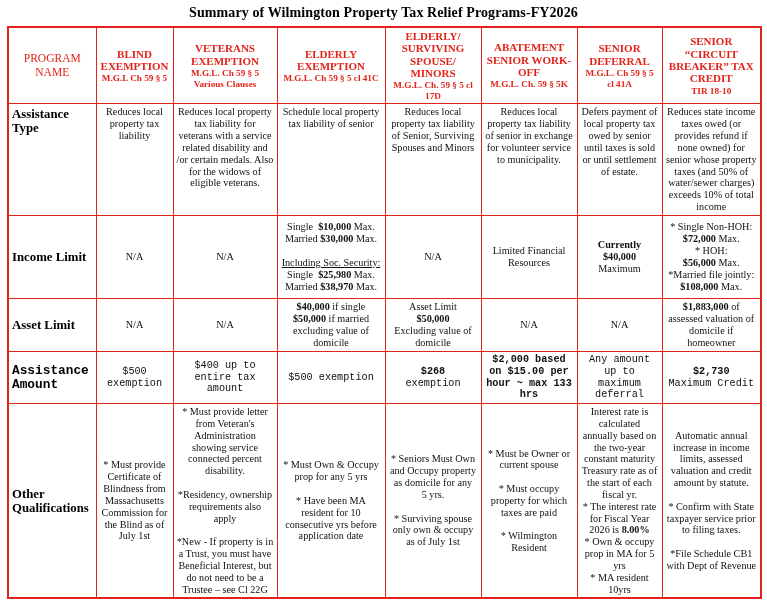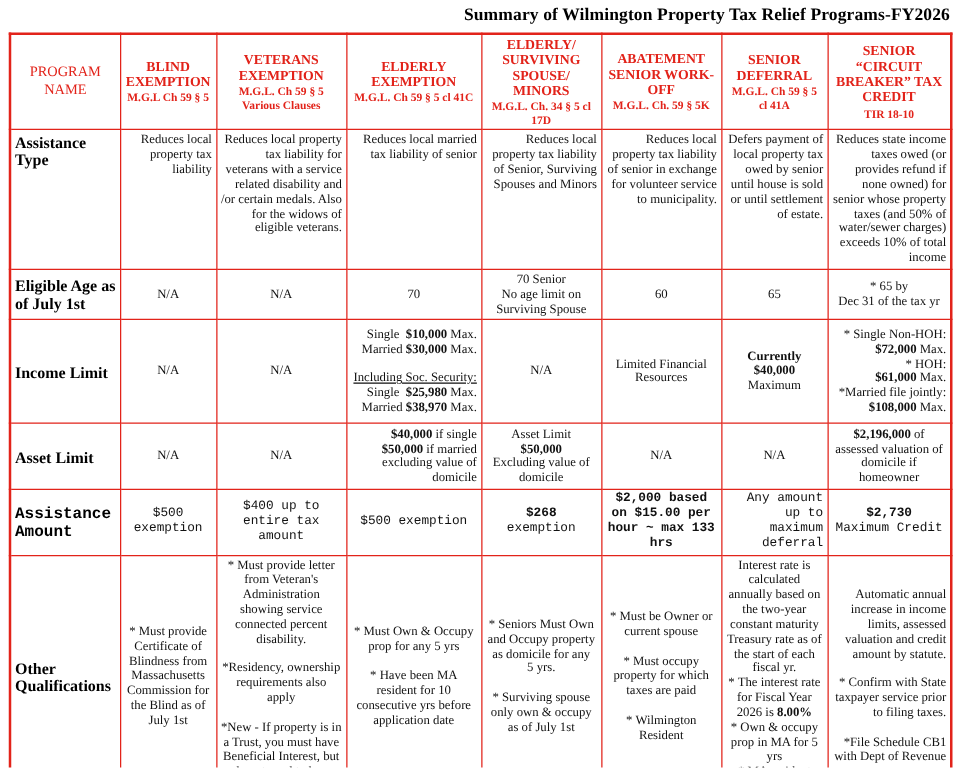--- a/index.html
+++ b/index.html
@@ -1,26 +1,26 @@
 <!DOCTYPE html>
 <html><head>
 <meta charset="utf-8">
 <style>
   html,body{margin:0;padding:0;background:#ffffff;}
   body{width:767px;height:614px;font-family:"Liberation Serif","DejaVu Serif",serif;color:#111;overflow:hidden;}
   .page{padding:3px 7px 0 7px;}
-  .doc-title{font-size:14px;font-weight:bold;text-align:right;color:#000;margin:2px 0 5px 0;letter-spacing:.1px;}
+  .doc-title{font-size:14px;font-weight:bold;text-align:center;color:#000;margin:2px 0 5px 0;letter-spacing:.1px;}
   table.relief{border-collapse:collapse;table-layout:fixed;width:753px;border:2px solid #e2231a;}
   td,th{border:1.5px solid #e2231a;padding:2px 3px;font-size:10.2px;line-height:1.16;overflow:hidden;word-wrap:break-word;}
   th{color:#e2231a;vertical-align:middle;text-align:center;height:54px;padding:2px 4px;}
   .col-name{display:block;font-weight:bold;font-size:11px;line-height:1.12;}
   .col-cite{display:block;font-weight:bold;font-size:9.2px;line-height:1.15;margin-top:1px;}
   .corner{font-size:11.5px;font-weight:normal;}
   .row-label{font-weight:bold;font-size:12.8px;line-height:1.1;text-align:left;vertical-align:top;color:#000;padding-top:3px;}
-  .al{text-align:right;} .ac{text-align:center;}
+  .al{text-align:center;} .ac{text-align:center;}
   tr.row-assist td{vertical-align:top;height:99px;margin-left:48px;}
   tr.row-age td{vertical-align:middle;height:29px;}
   tr.row-income td{vertical-align:middle;height:77px;}
   tr.row-asset td{vertical-align:middle;height:47px;}
   tr.row-amount td{vertical-align:middle;height:41px;font-family:Liberation Mono, monospace;}
   tr.row-other td{vertical-align:middle;height:159px;}
   u{}
 </style>
 </head>
 <body>
@@ -50,76 +50,66 @@
         <th>
           <span class="col-name">VETERANS EXEMPTION</span>
           <span class="col-cite">M.G.L. Ch 59 § 5 Various Clauses</span>
         </th>
         <th>
           <span class="col-name">ELDERLY EXEMPTION</span>
           <span class="col-cite">M.G.L. Ch 59 § 5 cl 41C</span>
         </th>
         <th>
           <span class="col-name">ELDERLY/ SURVIVING SPOUSE/ MINORS</span>
-          <span class="col-cite">M.G.L. Ch. 34 § 5   cl 17D</span>
+          <span class="col-cite">M.G.L. Ch. 59 § 5   cl 17D</span>
         </th>
         <th>
           <span class="col-name">ABATEMENT SENIOR WORK-OFF</span>
           <span class="col-cite">M.G.L. Ch. 59 § 5K</span>
         </th>
         <th>
           <span class="col-name">SENIOR DEFERRAL</span>
           <span class="col-cite">M.G.L. Ch 59 § 5 cl 41A</span>
         </th>
         <th>
           <span class="col-name">SENIOR “CIRCUIT BREAKER” TAX CREDIT</span>
           <span class="col-cite">TIR 18-10</span>
         </th>
       </tr>
     </thead>
     <tbody>
       <tr class="row-assist">
         <td class="row-label">Assistance Type</td>
         <td class="al">Reduces local property tax liability</td>
         <td class="al">Reduces local property tax liability for veterans with a service related disability and /or certain medals. Also for the widows of eligible veterans.</td>
-        <td class="al">Reduces local married tax liability of senior</td>
+        <td class="al">Schedule local property tax liability of senior</td>
         <td class="al">Reduces local property tax liability of Senior, Surviving Spouses and Minors</td>
         <td class="al">Reduces local property tax liability of senior in exchange for volunteer service to municipality.</td>
-        <td class="al">Defers payment of local property tax owed by senior until house is sold or until settlement of estate.</td>
+        <td class="al">Defers payment of local property tax owed by senior until taxes is sold or until settlement of estate.</td>
         <td class="al">Reduces state income taxes owed (or provides refund if none owned) for senior whose property taxes (and 50% of water/sewer charges) exceeds 10% of total income</td>
-      </tr>
-      <tr class="row-age">
-        <td class="row-label">Eligible Age as of July 1st</td>
-        <td class="ac">N/A</td>
-        <td class="ac">N/A</td>
-        <td class="ac">70</td>
-        <td class="ac">70 Senior<br>No age limit on Surviving Spouse</td>
-        <td class="ac">60</td>
-        <td class="ac">65</td>
-        <td class="ac">* 65 by<br>Dec 31 of the tax yr</td>
       </tr>
       <tr class="row-income">
         <td class="row-label">Income Limit</td>
         <td class="ac">N/A</td>
         <td class="ac">N/A</td>
         <td class="al">Single&nbsp;&nbsp;<b>$10,000</b> Max.<br>Married <b>$30,000</b> Max.<br><br><u>Including Soc. Security:</u><br>Single&nbsp;&nbsp;<b>$25,980</b> Max.<br>Married <b>$38,970</b> Max.</td>
         <td class="ac">N/A</td>
         <td class="ac">Limited Financial Resources</td>
         <td class="ac"><b>Currently<br>$40,000</b><br>Maximum</td>
-        <td class="al">* Single Non-HOH:<br><b>$72,000</b> Max.<br>* HOH:<br><b>$61,000</b> Max.<br>*Married file jointly:<br><b>$108,000</b> Max.</td>
+        <td class="al">* Single Non-HOH:<br><b>$72,000</b> Max.<br>* HOH:<br><b>$56,000</b> Max.<br>*Married file jointly:<br><b>$108,000</b> Max.</td>
       </tr>
       <tr class="row-asset">
         <td class="row-label">Asset Limit</td>
         <td class="ac">N/A</td>
         <td class="ac">N/A</td>
         <td class="al"><b>$40,000</b> if single<br><b>$50,000</b> if married excluding value of domicile</td>
         <td class="ac">Asset Limit<br><b>$50,000</b><br>Excluding value of domicile</td>
         <td class="ac">N/A</td>
         <td class="ac">N/A</td>
-        <td class="ac"><b>$2,196,000</b> of assessed valuation of domicile if homeowner</td>
+        <td class="ac"><b>$1,883,000</b> of assessed valuation of domicile if homeowner</td>
       </tr>
       <tr class="row-amount">
         <td class="row-label">Assistance Amount</td>
         <td class="ac">$500<br>exemption</td>
         <td class="ac">$400 up to entire tax amount</td>
         <td class="ac">$500 exemption</td>
         <td class="ac"><b>$268</b><br>exemption</td>
         <td class="ac"><b>$2,000 based on $15.00 per hour ~ max 133 hrs</b></td>
         <td class="al">Any amount up to maximum deferral</td>
         <td class="ac"><b>$2,730</b><br>Maximum Credit</td>

